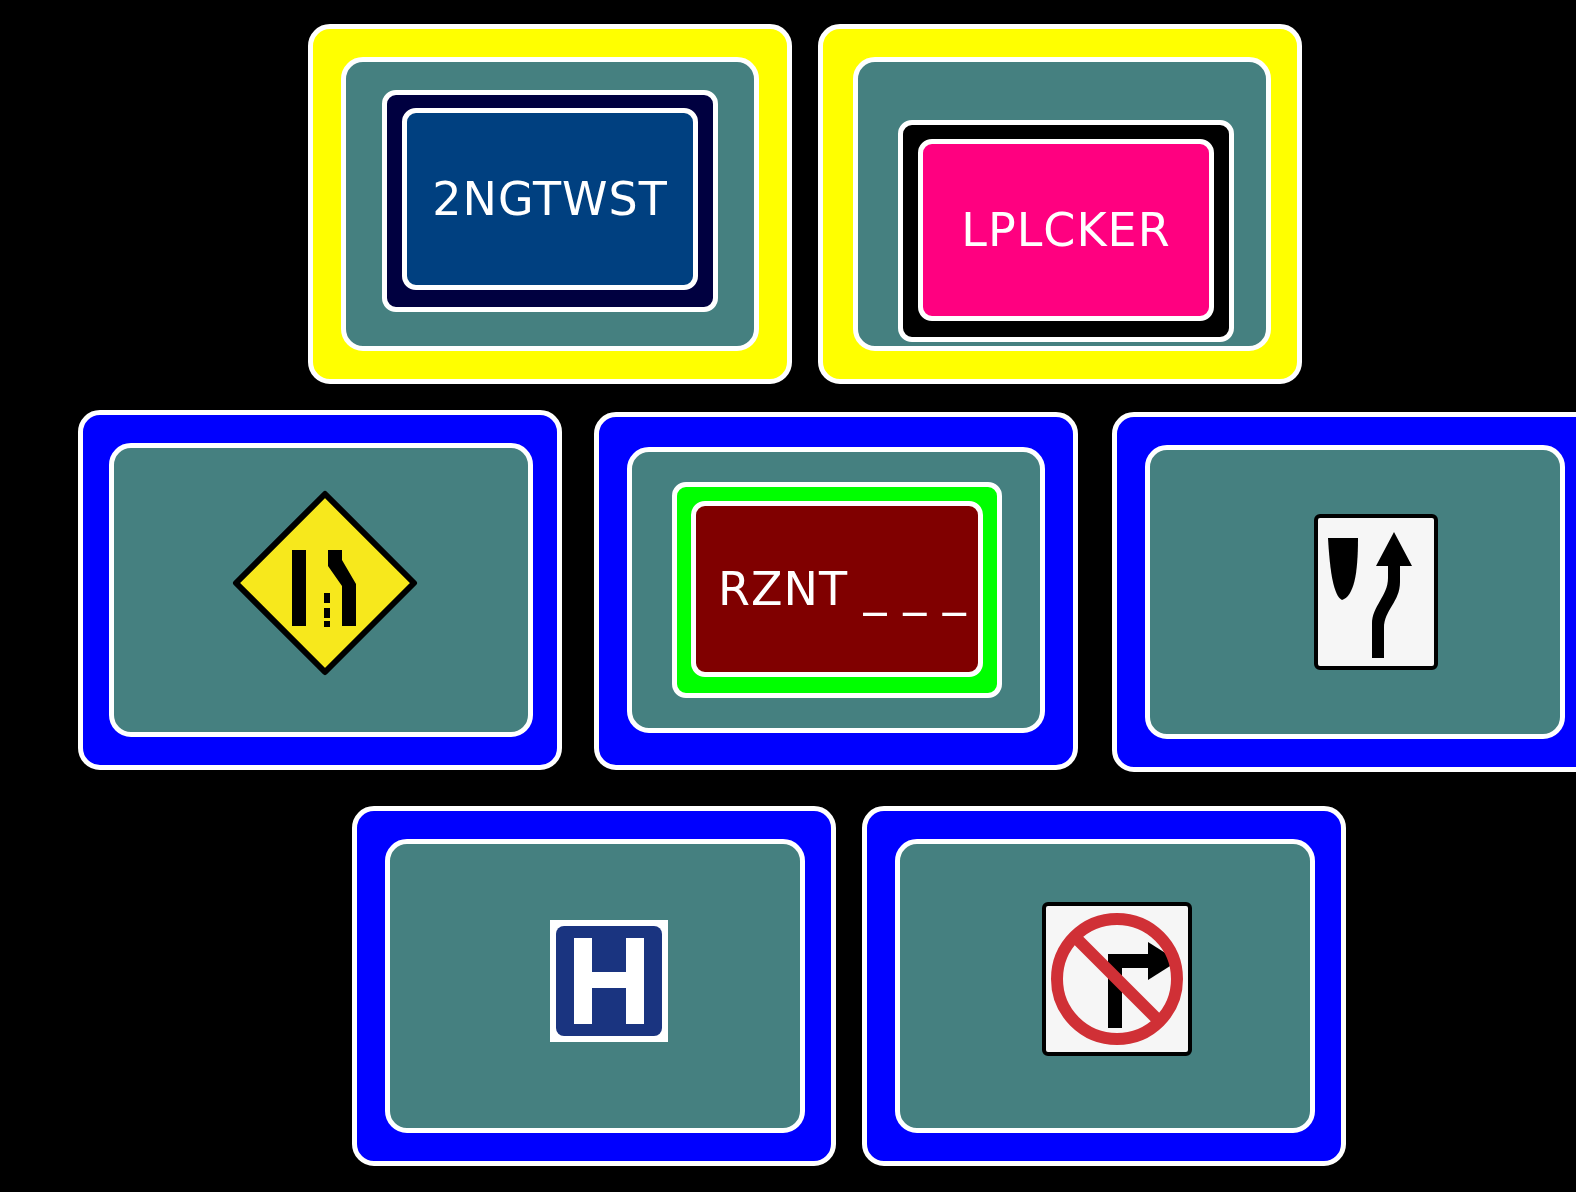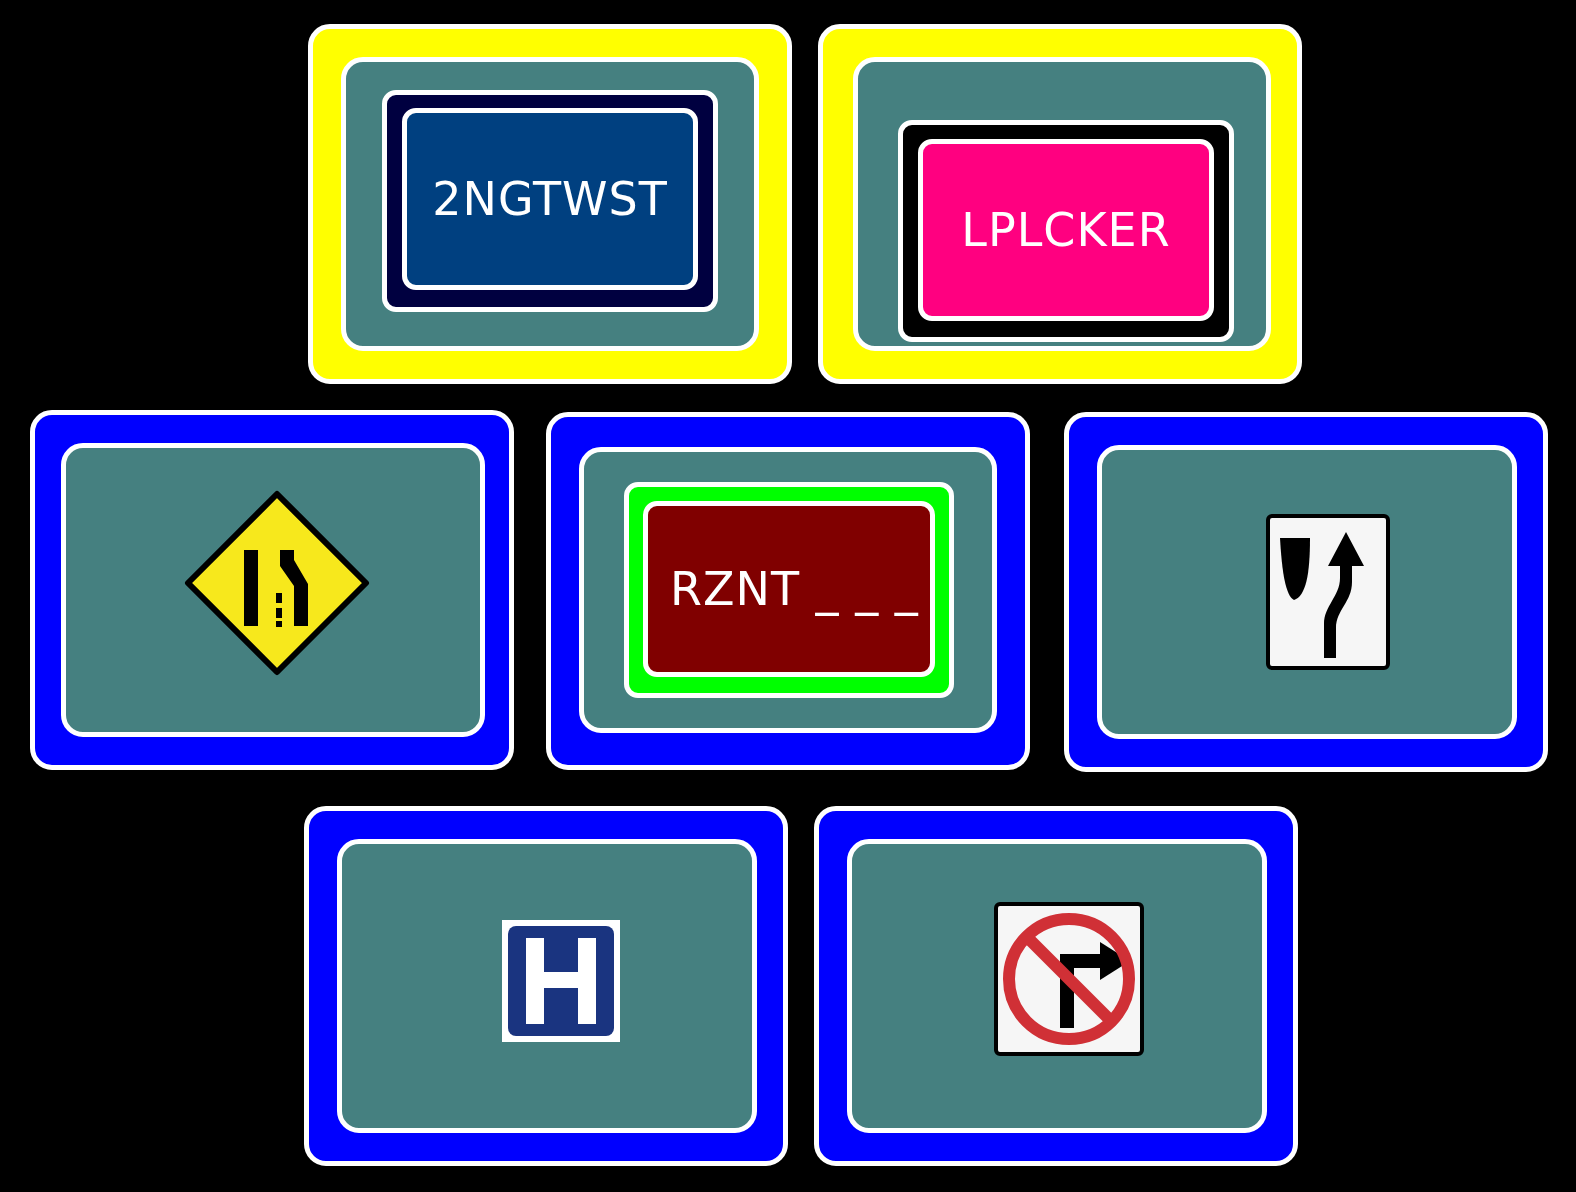--- a/index.html
+++ b/index.html
@@ -1,20 +1,20 @@
 <!DOCTYPE html>
 <html><head>
 <meta charset="utf-8">
 <style>
   html, body { margin:0; padding:0; }
   body { width:1576px; height:1192px; background:#000; position:relative; overflow:hidden;
          font-family:"DejaVu Sans", sans-serif; }
   .tile { position:absolute; box-sizing:border-box; border:5px solid #fff; border-radius:22px; }
   .tile.yellow { background:#ffff00;padding-left:17px; }
-  .tile.blue { background:#0000ff; }
+  .tile.blue { background:#0000ff;margin-left:48px; }
   .panel { position:absolute; box-sizing:border-box; border:5px solid #fff; border-radius:22px; background:#458080;
            display:flex; align-items:center; justify-content:center; }
   .frame { position:absolute; box-sizing:border-box; border:5px solid #fff; border-radius:14px; }
   .card { position:absolute; box-sizing:border-box; border:5px solid #fff; border-radius:14px;
           display:flex; align-items:center; justify-content:center; color:#fff; font-size:46px; letter-spacing:1px;
           font-family:"DejaVu Sans", sans-serif; font-weight:normal; }
   .icon { position:absolute; }
 </style>
 </head>
 <body>

